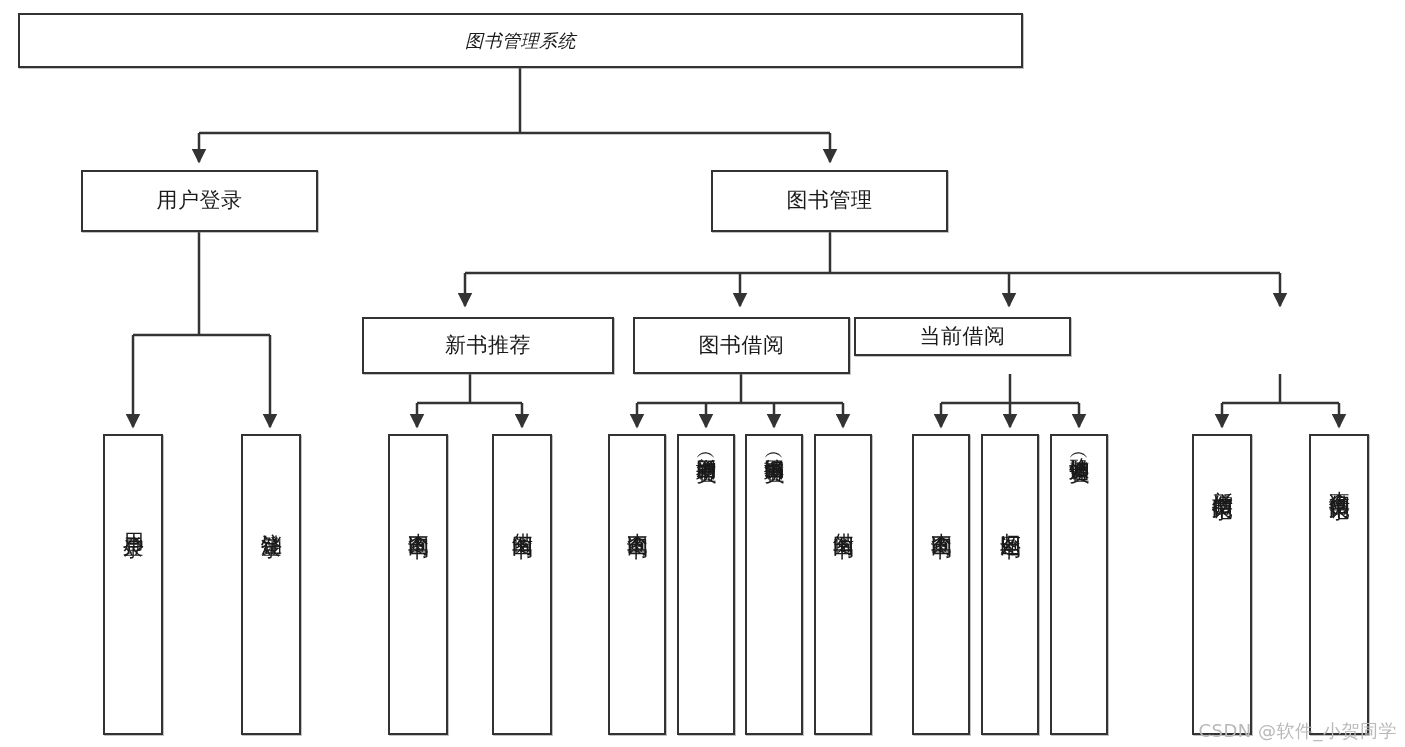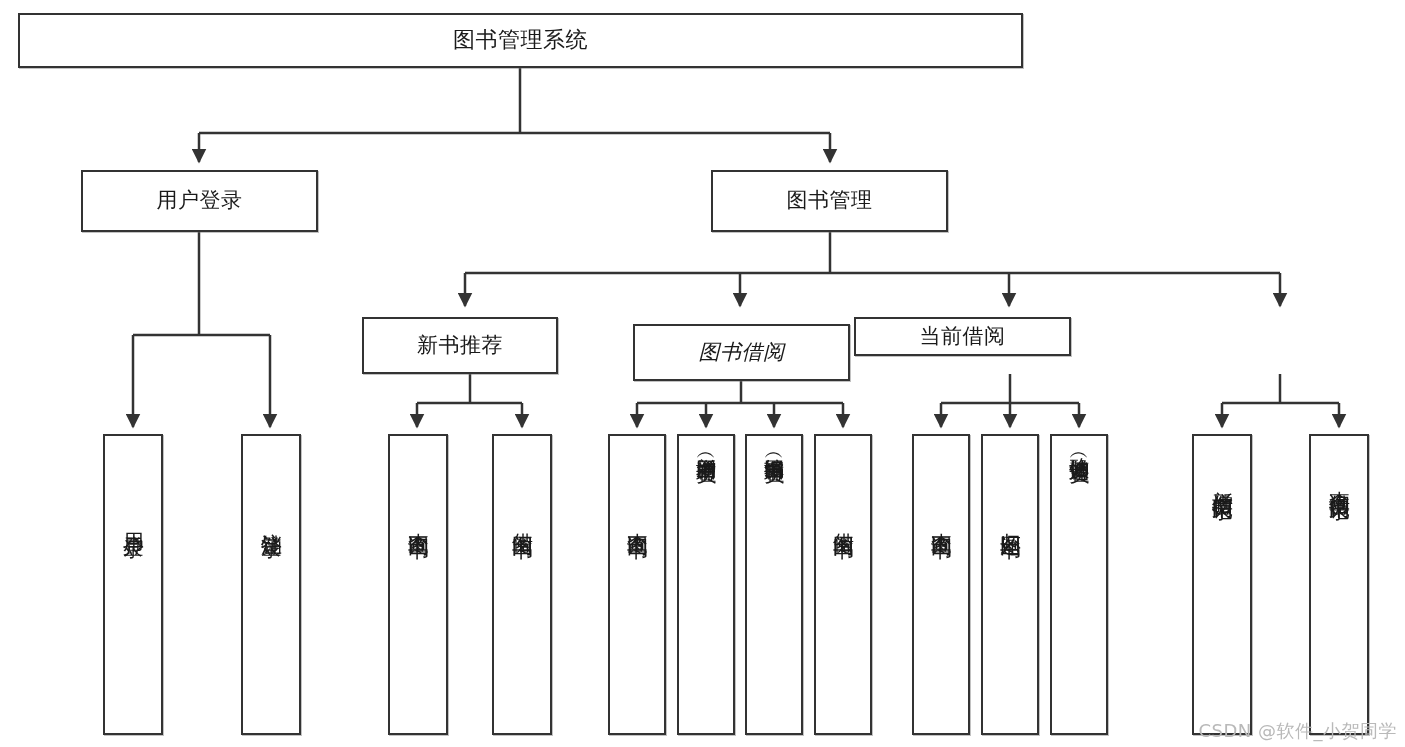--- a/index.html
+++ b/index.html
@@ -37,21 +37,22 @@
     justify-content: center;
     box-shadow: 1px 1px 0 rgba(120,120,120,0.45);
   }
   .node.horiz {
     font-size: 21px;
     letter-spacing: 0.5px;
     line-height: 1.1;
     white-space: nowrap;
   }
   .node.root {
-    font-size: 22px;
+    font-size: 18px;
+    font-style: italic;
   }
   .node.leaf {
     align-items: flex-start;
     justify-content: center;
     padding-top: 4px;
   }
   .vtext {
     writing-mode: vertical-rl;
     text-orientation: upright;
     font-size: 21px;
@@ -134,24 +135,24 @@
     <span>图书管理系统</span>
   </div>
 
   <div class="node horiz" style="left:81px; top:170px; width:237px; height:62px;">
     <span>用户登录</span>
   </div>
   <div class="node horiz" style="left:711px; top:170px; width:237px; height:62px;text-align:right;">
     <span>图书管理</span>
   </div>
 
-  <div class="node horiz" style="left:362px; top:317px; width:196px; height:57px;">
+  <div class="node horiz" style="left:362px; top:317px; width:252px; height:57px;">
     <span>新书推荐</span>
   </div>
-  <div class="node horiz" style="left:633px; top:324px; width:217px; height:57px;font-style:italic;">
+  <div class="node horiz" style="left:633px; top:317px; width:217px; height:57px;">
     <span>图书借阅</span>
   </div>
   <div class="node horiz" style="left:854px; top:317px; width:217px; height:39px;">
     <span>当前借阅</span>
   </div>
 
   <div class="node leaf" style="left:103px; top:434px; width:60px; height:301px; padding-top:80px;">
     <span class="vtext">用户登录</span>
   </div>
   <div class="node leaf" style="left:241px; top:434px; width:60px; height:301px; padding-top:80px;">

